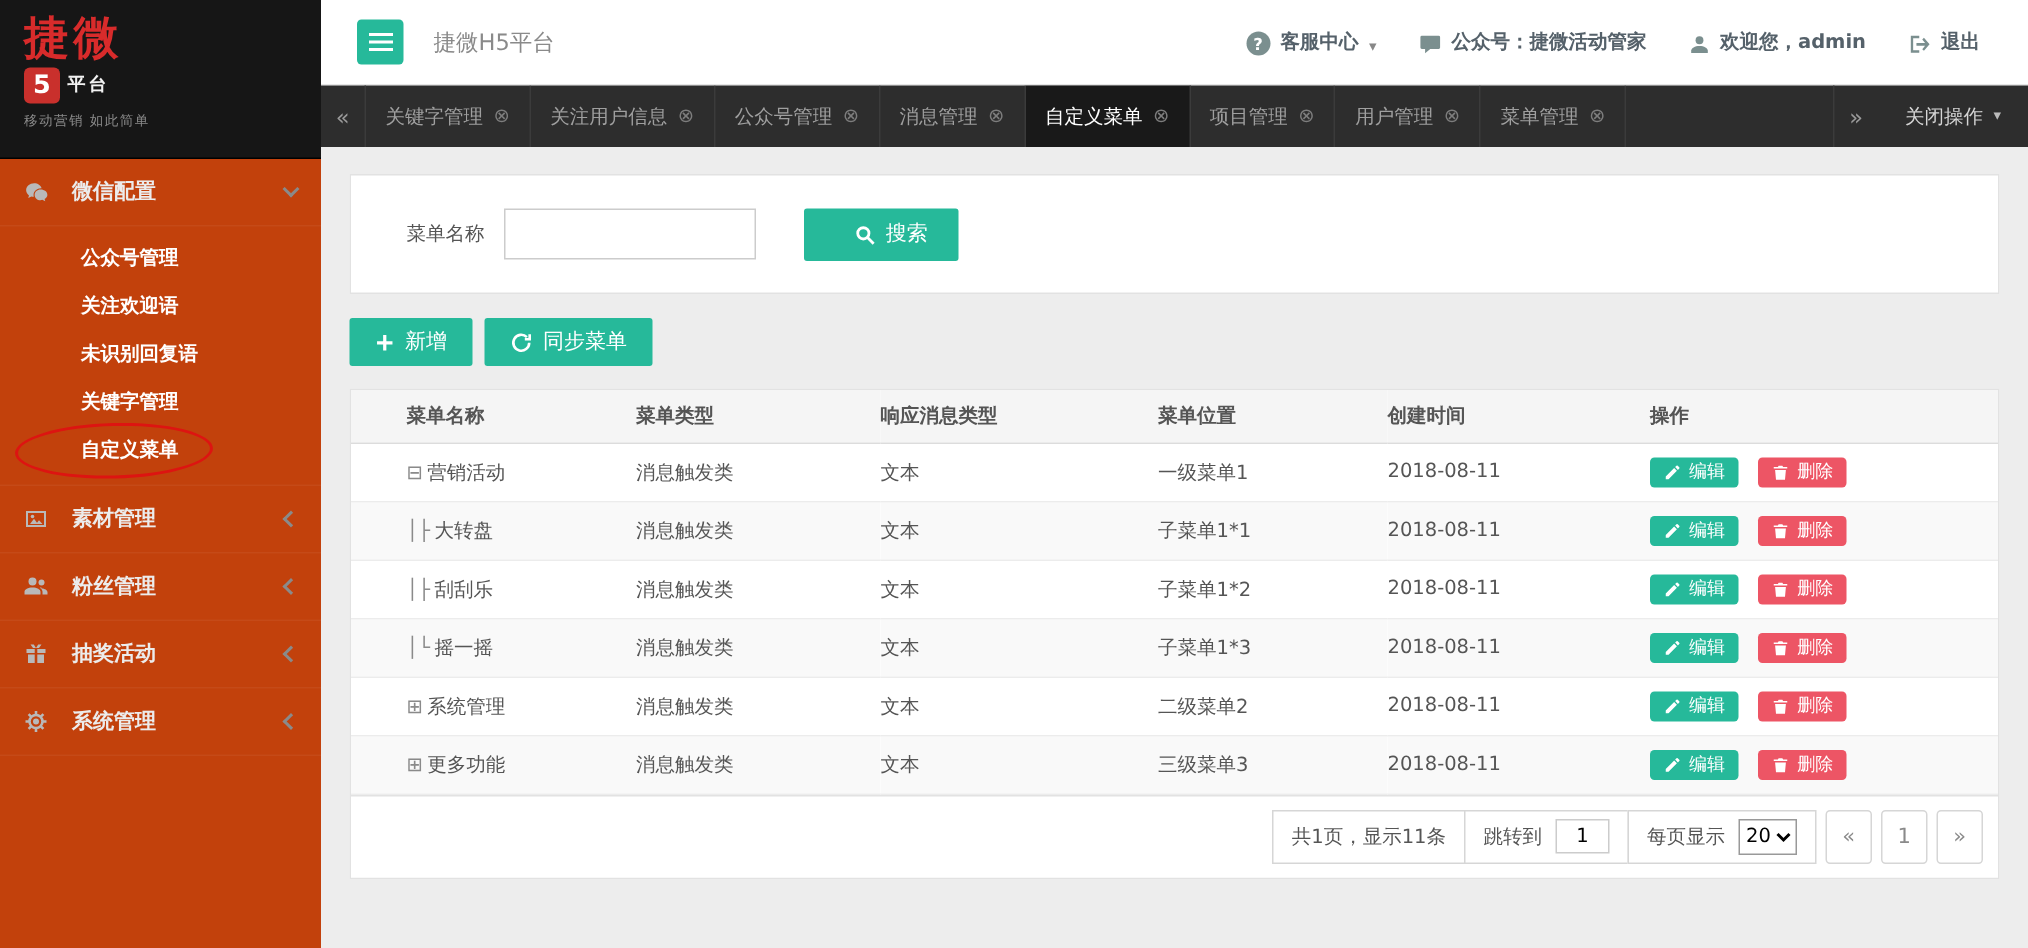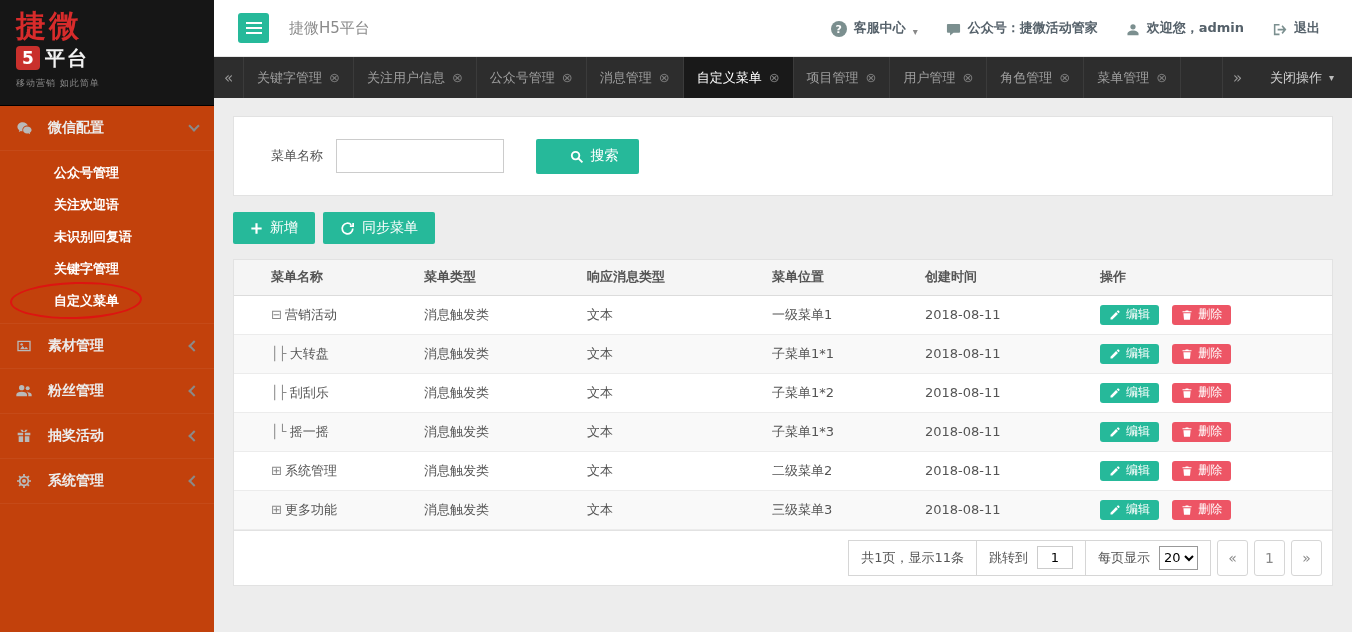--- a/index.html
+++ b/index.html
@@ -6,21 +6,21 @@
   html,body { width:1352px; height:632px; overflow:hidden; }
   body { font-family:"DejaVu Sans","Liberation Sans",sans-serif; font-size:13px; background:#ededed; color:#555; }
   .app { display:flex; width:1352px; height:632px; }
 
   
   .sidebar { width:214px; flex-shrink:0; background:#c2410c; display:flex; flex-direction:column; overflow:hidden; }
   .logo { height:106px; background:#161616; padding:10px 16px 8px; border-bottom:1px solid #000; }
   .logo-main { color:#d82b2b; font-size:30px; font-weight:bold; letter-spacing:3px; line-height:1.05; }
   .logo-row2 { display:flex; align-items:center; gap:5px; margin-top:3px; }
   .logo-badge { background:#c9302c; color:#fff; font-weight:bold; font-size:17px; width:24px; height:24px; display:flex; align-items:center; justify-content:center; border-radius:4px; }
-  .logo-suffix { color:#f2f2f2; font-size:20px; font-weight:bold; letter-spacing:2px; }
+  .logo-suffix { color:#f2f2f2; font-size:12px; font-weight:bold; letter-spacing:2px; }
   .tagline { color:#8a8a8a; font-size:9px; margin-top:5px; letter-spacing:1px; }
   .menu { flex:1; }
   .menu-parent { display:flex; align-items:center; height:45px; padding:0 16px; color:#ececec; font-size:14px; font-weight:bold; cursor:pointer; border-bottom:1px solid rgba(255,255,255,.05); }
   .micon { width:22px; margin-right:10px; color:#b9b9b9; display:inline-flex; align-items:center; }
   .micon svg { display:block; }
   .chev { width:8px; height:8px; border-left:2px solid #8a8a8a; border-bottom:2px solid #8a8a8a; display:inline-block; margin-left:auto; }
   .chev.down { transform:rotate(-45deg); margin-top:-4px; }
   .chev.left { transform:rotate(45deg); }
   .submenu { padding:6px 0; border-bottom:1px solid rgba(255,255,255,.05); }
   .submenu-item { position:relative; height:32px; line-height:32px; padding-left:54px; color:#fff; font-weight:bold; font-size:13px; cursor:pointer; white-space:nowrap; }
@@ -278,24 +278,20 @@
   <div class="tab">
     <span class="tab-label">项目管理</span>
     <span class="tab-close"></span>
   </div>
 
   <div class="tab">
     <span class="tab-label">用户管理</span>
     <span class="tab-close"></span>
   </div>
 
-  <div class="tab">
-    <span class="tab-label">角色管理</span>
-    <span class="tab-close"></span>
-  </div>
 
   <div class="tab">
     <span class="tab-label">菜单管理</span>
     <span class="tab-close"></span>
   </div>
 </div>
       <div class="tab-scroll right">
           <span>»</span>
         </div>
       <div class="close-ops">

